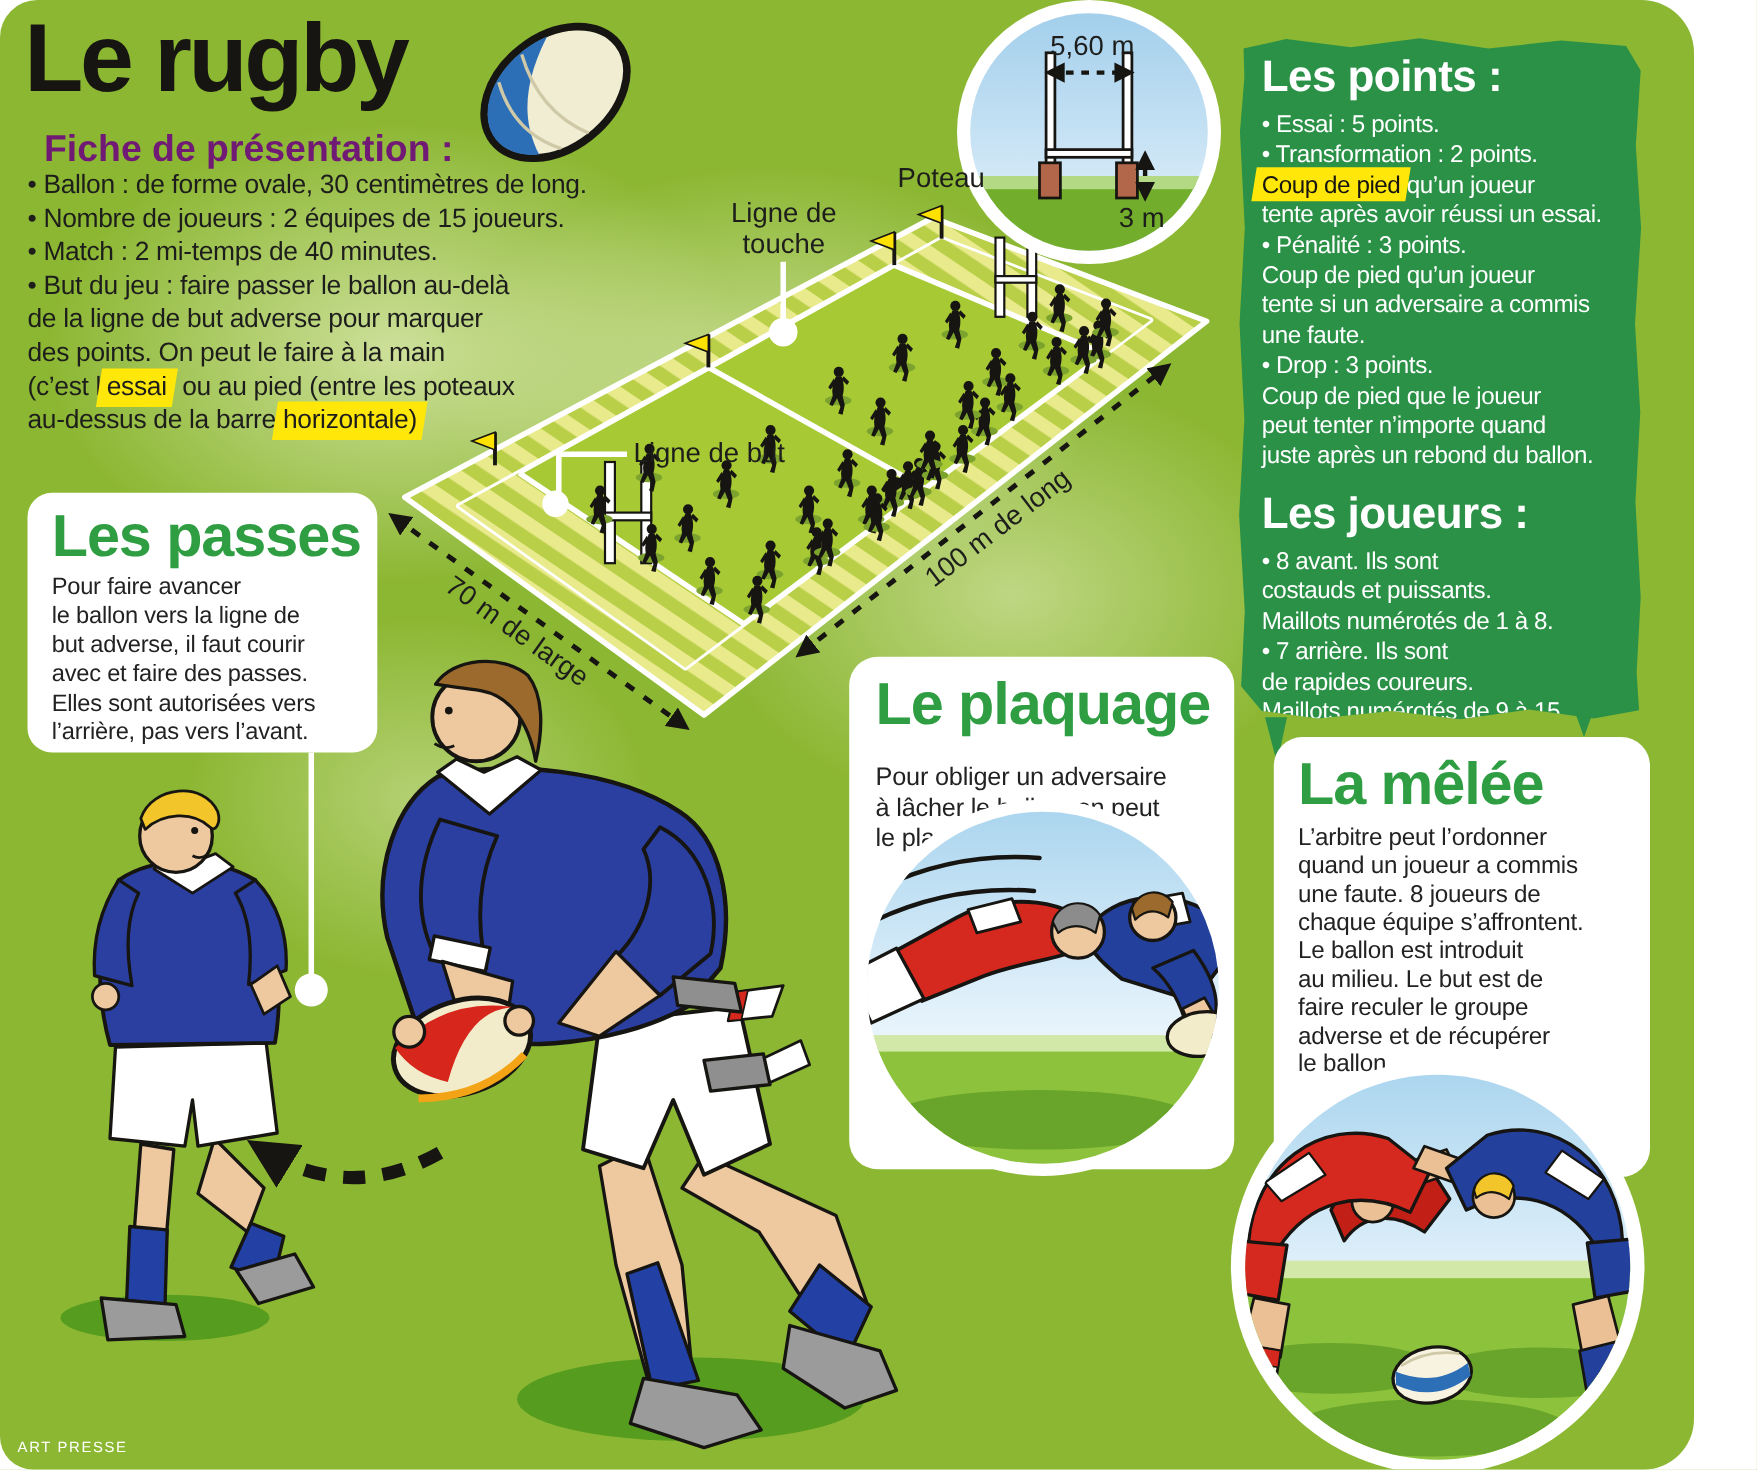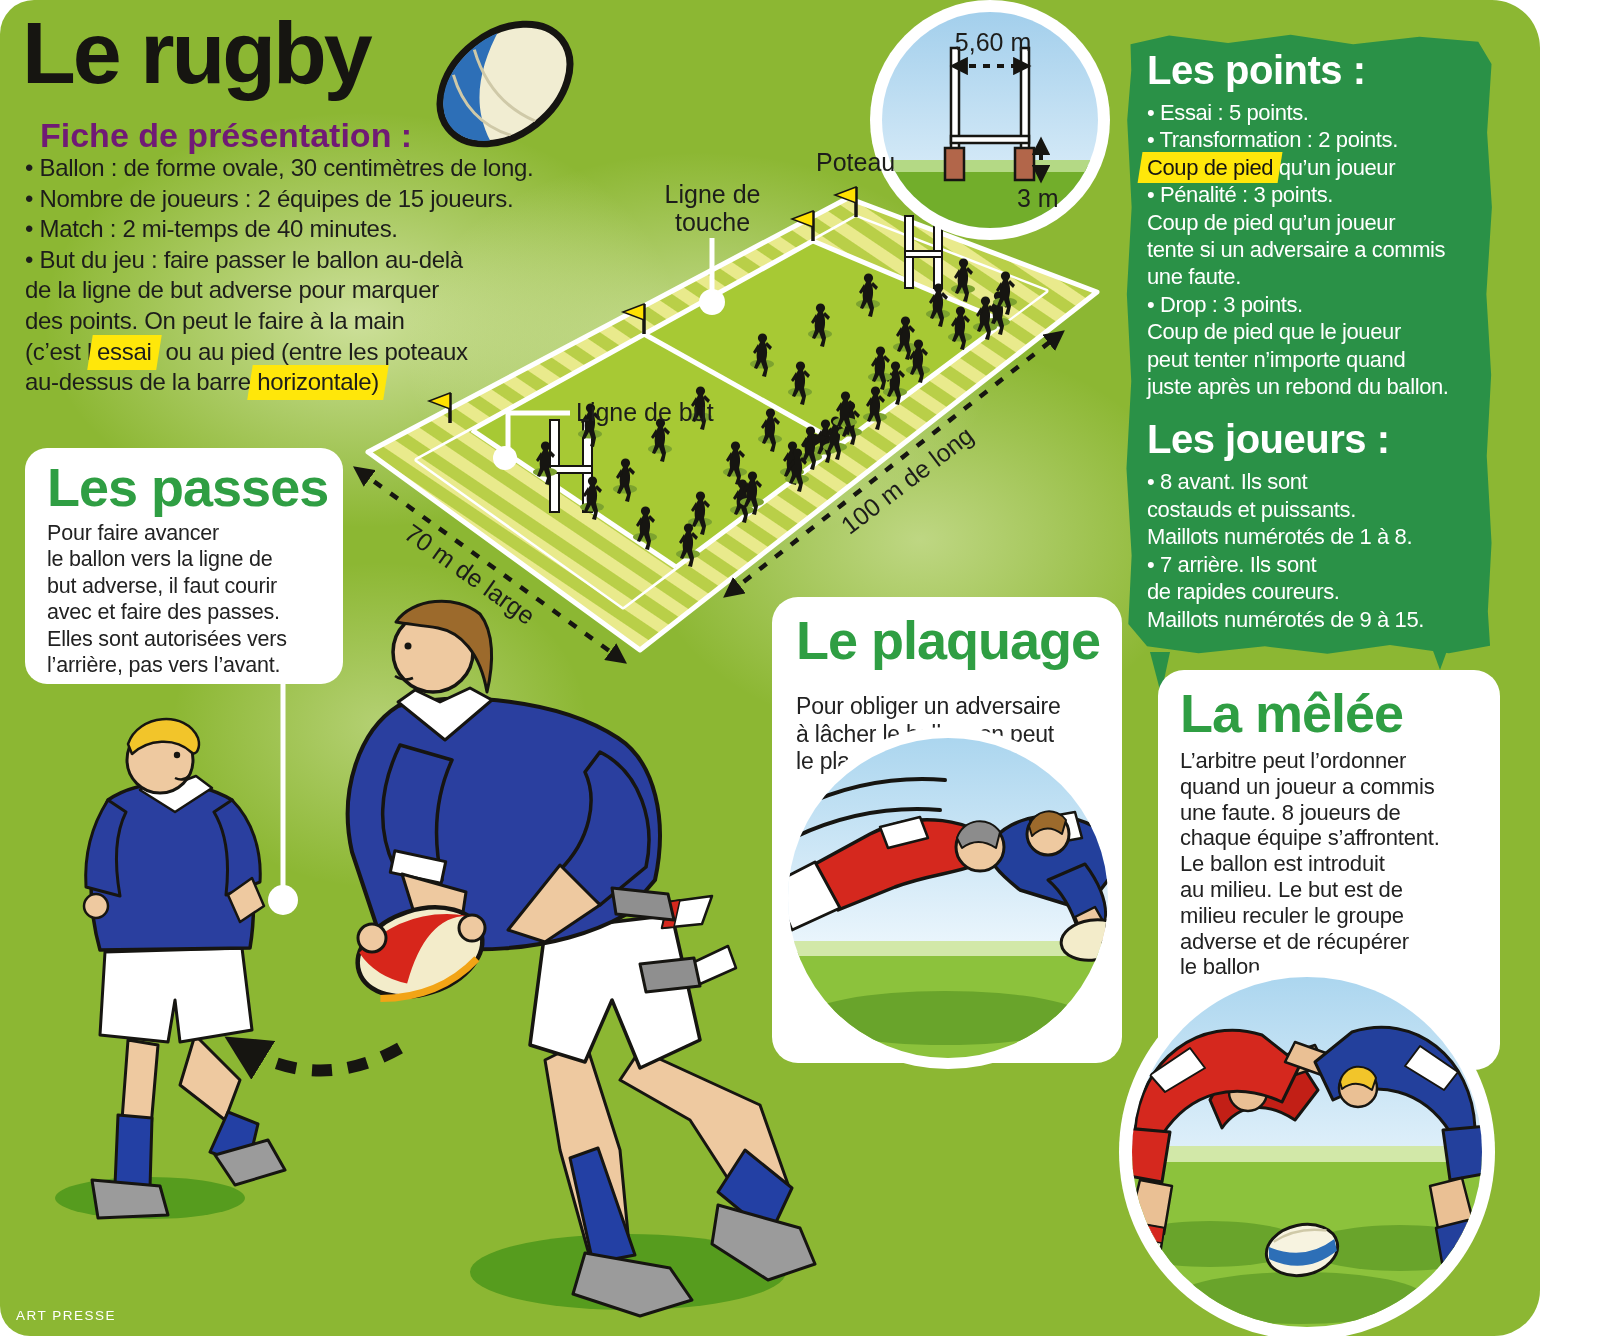--- a/index.html
+++ b/index.html
@@ -232,34 +232,35 @@
   <div class="card" id="melee-card">
     <div class="inner">
       <div class="card-title">La mêlée</div>
       <div class="card-text">
           <div class="ln"><span>L’arbitre peut l’ordonner</span></div>
           <div class="ln"><span>quand un joueur a commis</span></div>
           <div class="ln"><span>une faute. 8 joueurs de</span></div>
           <div class="ln"><span>chaque équipe s’affrontent.</span></div>
           <div class="ln"><span>Le ballon est introduit</span></div>
           <div class="ln"><span>au milieu. Le but est de</span></div>
-          <div class="ln"><span>milieu reculer le groupe</span></div>
+          <div class="ln"><span>faire reculer le groupe</span></div>
           <div class="ln"><span>adverse et de récupérer</span></div>
           <div class="ln"><span>le ballon.</span></div>
         </div>
     </div>
   </div>
 
   <div id="panel">
     <div class="panel-inner">
       <div class="panel-title">Les points :</div>
       <div class="panel-lines">
           <div class="ln"><span class="b">• Essai : 5 points.</span></div>
           <div class="ln"><span class="b">• Transformation : 2 points.</span></div>
           <div class="ln"><span class="hl">Coup de pied</span><span> qu’un joueur</span></div>
+          <div class="ln"><span>tente après avoir réussi un essai.</span></div>
           <div class="ln"><span class="b">• Pénalité : 3 points.</span></div>
           <div class="ln"><span>Coup de pied qu’un joueur</span></div>
           <div class="ln"><span>tente si un adversaire a commis</span></div>
           <div class="ln"><span>une faute.</span></div>
           <div class="ln"><span class="b">• Drop : 3 points.</span></div>
           <div class="ln"><span>Coup de pied que le joueur</span></div>
           <div class="ln"><span>peut tenter n’importe quand</span></div>
           <div class="ln"><span>juste après un rebond du ballon.</span></div>
         </div>
       <div class="panel-title" style="margin-top:16px;">Les joueurs :</div>

